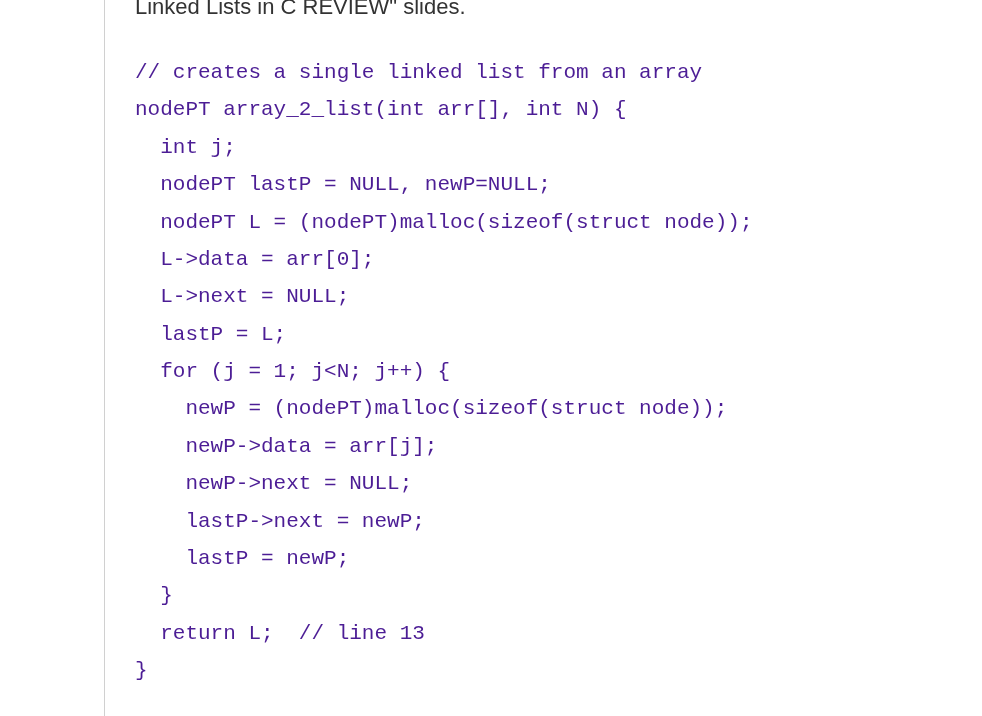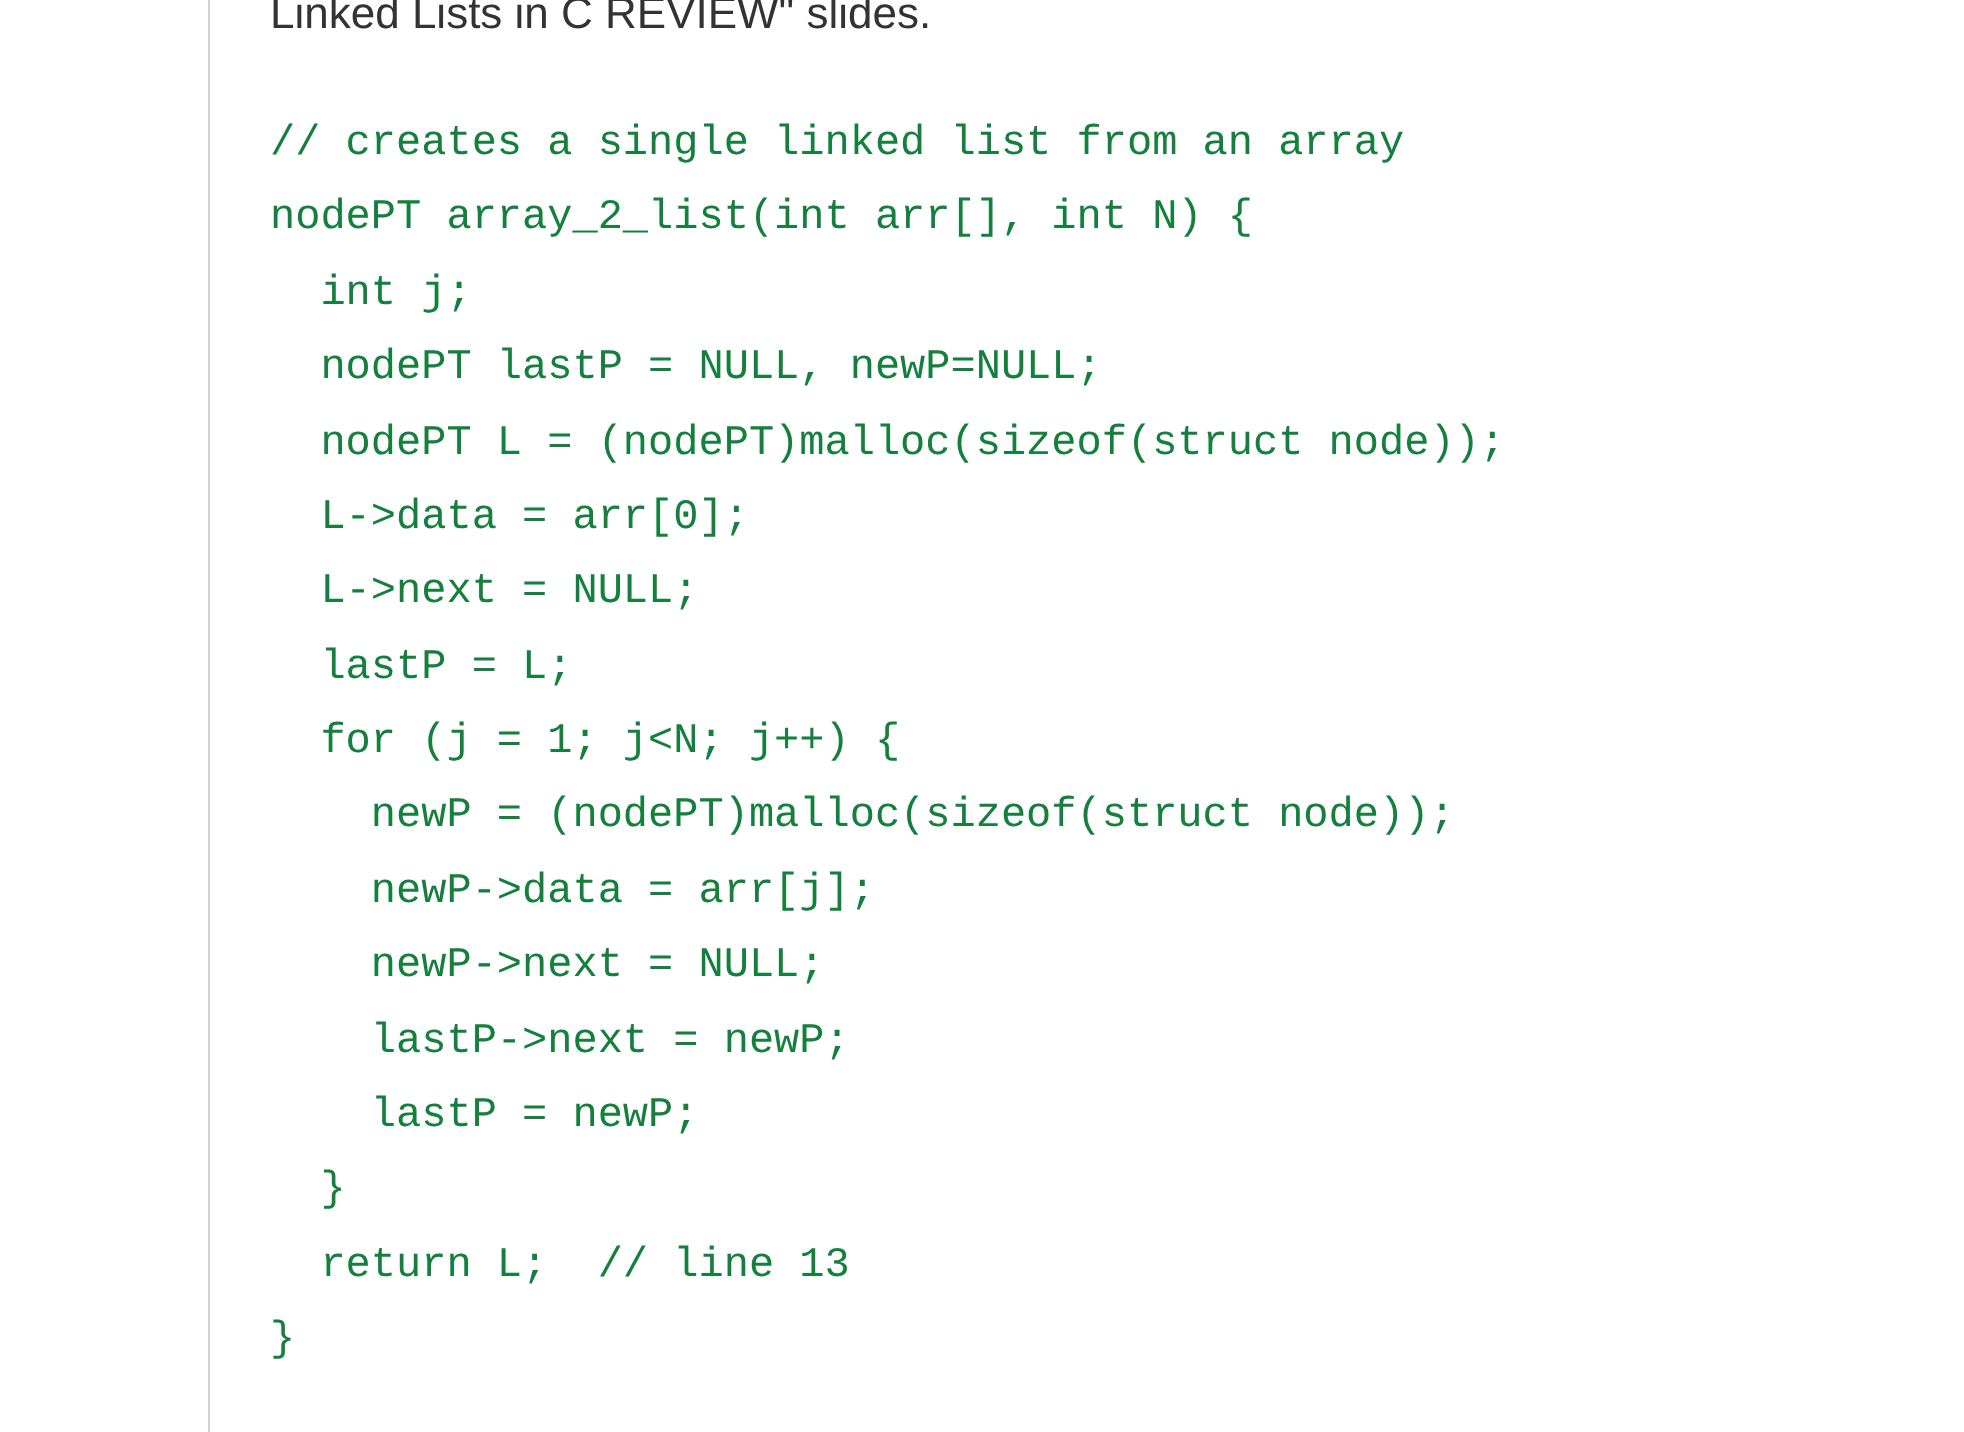--- a/index.html
+++ b/index.html
@@ -33,21 +33,21 @@
       font-weight: 400;
       margin-bottom: 32px;
       padding-top: 0;
       line-height: 1;
       position: relative;
       top: -4px;
     }
     .code-block {
       font-family: "Courier New", Courier, monospace;
       font-size: 21px;
-      color: #15803d;
+      color: #4c1d95;
       line-height: 1.78;
       white-space: pre;
     }
   </style>
 </head>
 <body>
 
 <div class="container">
   <div class="left-border"></div>
   <div class="content">

